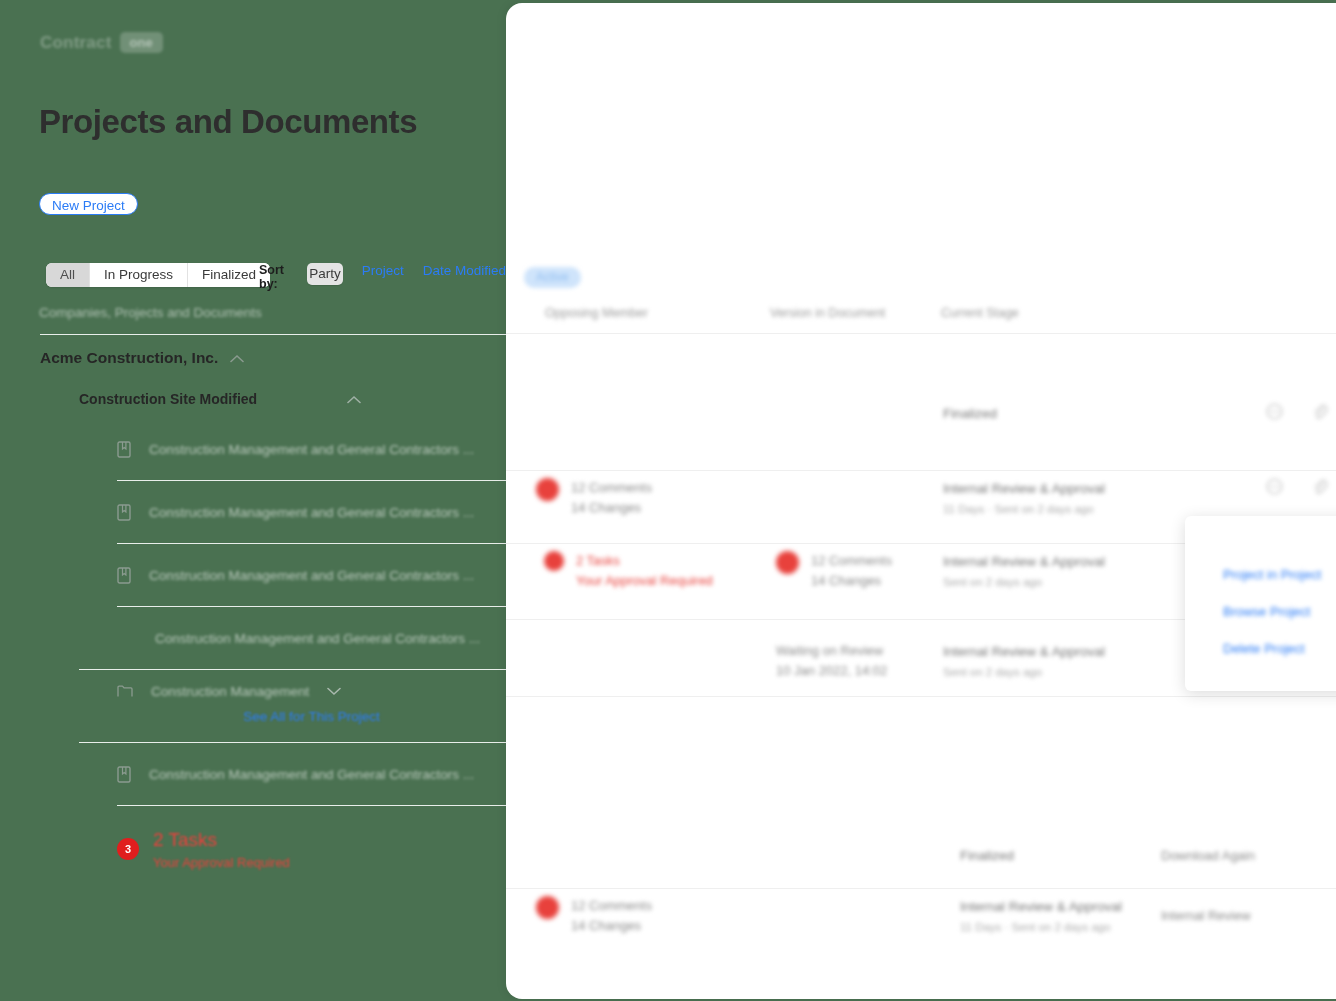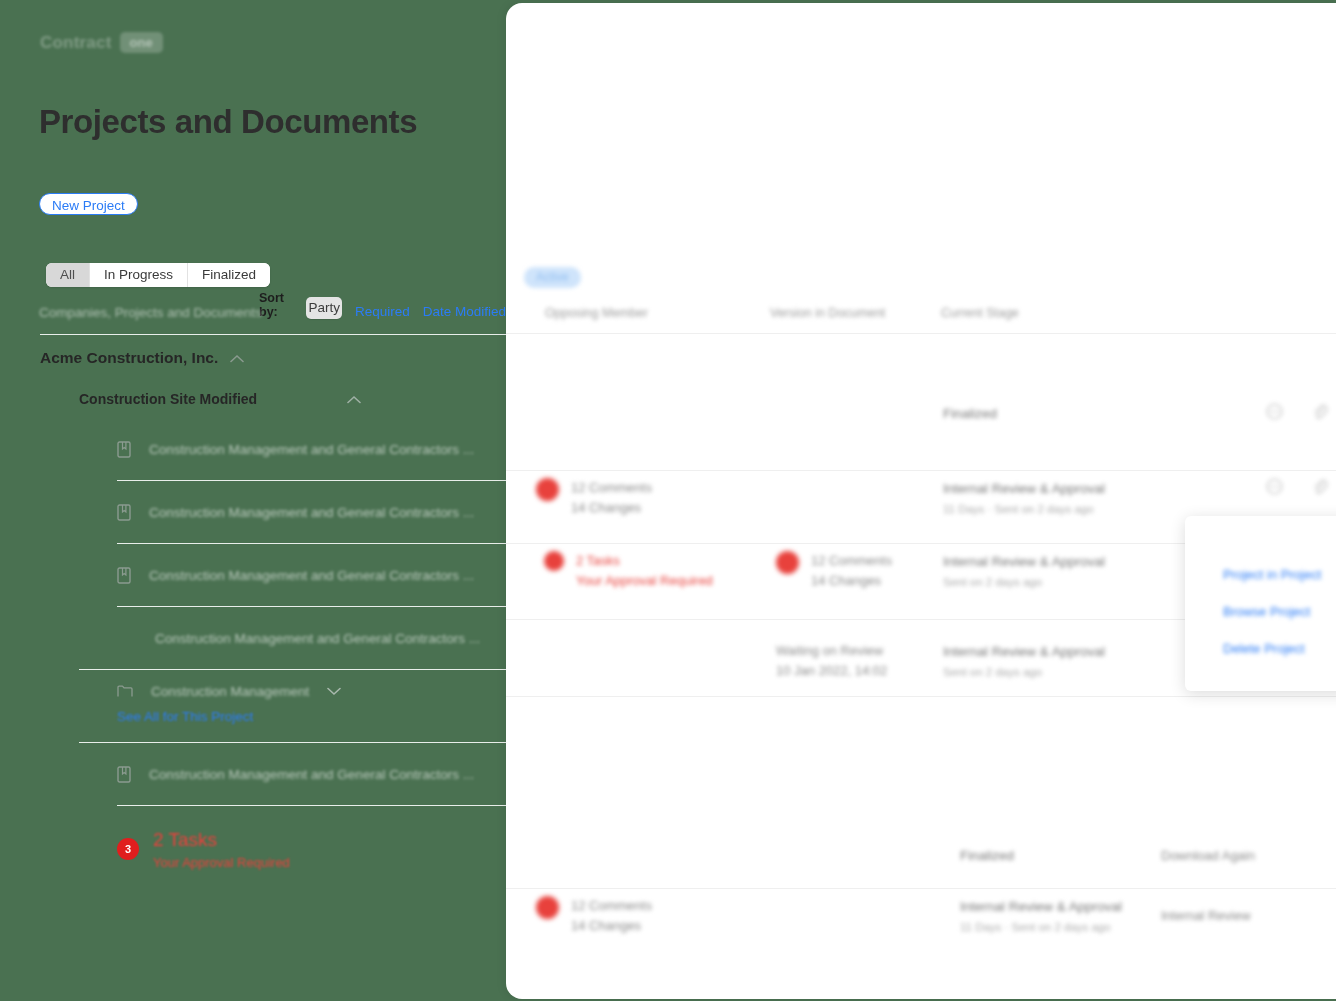--- a/index.html
+++ b/index.html
@@ -57,21 +57,21 @@
   #filter-tabs .seg {
     font-size: 13.5px; color: #3a3a3a;
     padding: 4px 14px 5px; cursor: pointer;
     border-right: 1px solid #e2e2e2;
     background: #ffffff; white-space: nowrap;
   }
   #filter-tabs .seg:last-child { border-right: none; }
   #filter-tabs .seg.active { background: #d8d8d8; color: #4f4f4f; }
 
   
-  #sort-bar { position: absolute; left: 259px; top: 263px; display: flex; align-items: flex-end; gap: 1px; margin-top: 28px; }
+  #sort-bar { position: absolute; left: 259px; top: 263px; display: flex; align-items: flex-start; gap: 7px; }
   #sort-bar .sort-label { font-size: 12.5px; font-weight: 700; color: #1d1d1d; filter: blur(.5px); }
   #sort-bar .sort-chip {
     font-size: 13.5px; color: #3c3c3c; background: #e4e4e4;
     border-radius: 5px; padding: 3px 2px 4px; cursor: pointer;
     box-shadow: 0 1px 1px rgba(0,0,0,.10);
   }
   #sort-bar .sort-link {
     font-size: 13.5px; color: #2b7cf6; cursor: pointer;
     filter: blur(.7px); margin-left: 12px; white-space: nowrap;
   }
@@ -115,21 +115,21 @@
   .folder-row {
     display: flex; align-items: center; gap: 18px;
     padding: 14px 0 10px 117px;
   }
   .folder-row .folder-title {
     font-size: 13.5px; color: rgba(255,255,255,.60); filter: blur(1.5px);
   }
 
   #see-all-link {
     margin-left: 117px; padding-bottom: 18px;
-    font-size: 13.5px; color: #2b7cf6; cursor: pointer; filter: blur(.8px);
+    font-size: 13.5px; color: #2b7cf6; cursor: pointer; filter: blur(.8px); text-align: center;
   }
 
   .task-row {
     display: flex; align-items: center; gap: 14px;
     padding: 20px 0 10px 117px;
   }
   .task-badge {
     width: 22px; height: 22px; border-radius: 50%;
     background: #e01e1e; color: #ffffff;
     font-size: 11px; font-weight: 700;
@@ -233,21 +233,21 @@
 
   <div id="filter-tabs">
     <div class="seg active">All</div>
     <div class="seg">In Progress</div>
     <div class="seg">Finalized</div>
   </div>
 
   <div id="sort-bar">
     <span class="sort-label">Sort by:</span>
     <span class="sort-chip">Party</span>
-    <span class="sort-link">Required</span>
+    <span class="sort-link">Project</span>
     <span class="sort-link">Date Modified</span>
   </div>
 
   <div id="breadcrumb">Companies, Projects and Documents</div>
 
   <div id="tree">
 
     <div class="tree-rule"></div>
 
     <div class="company-row">

